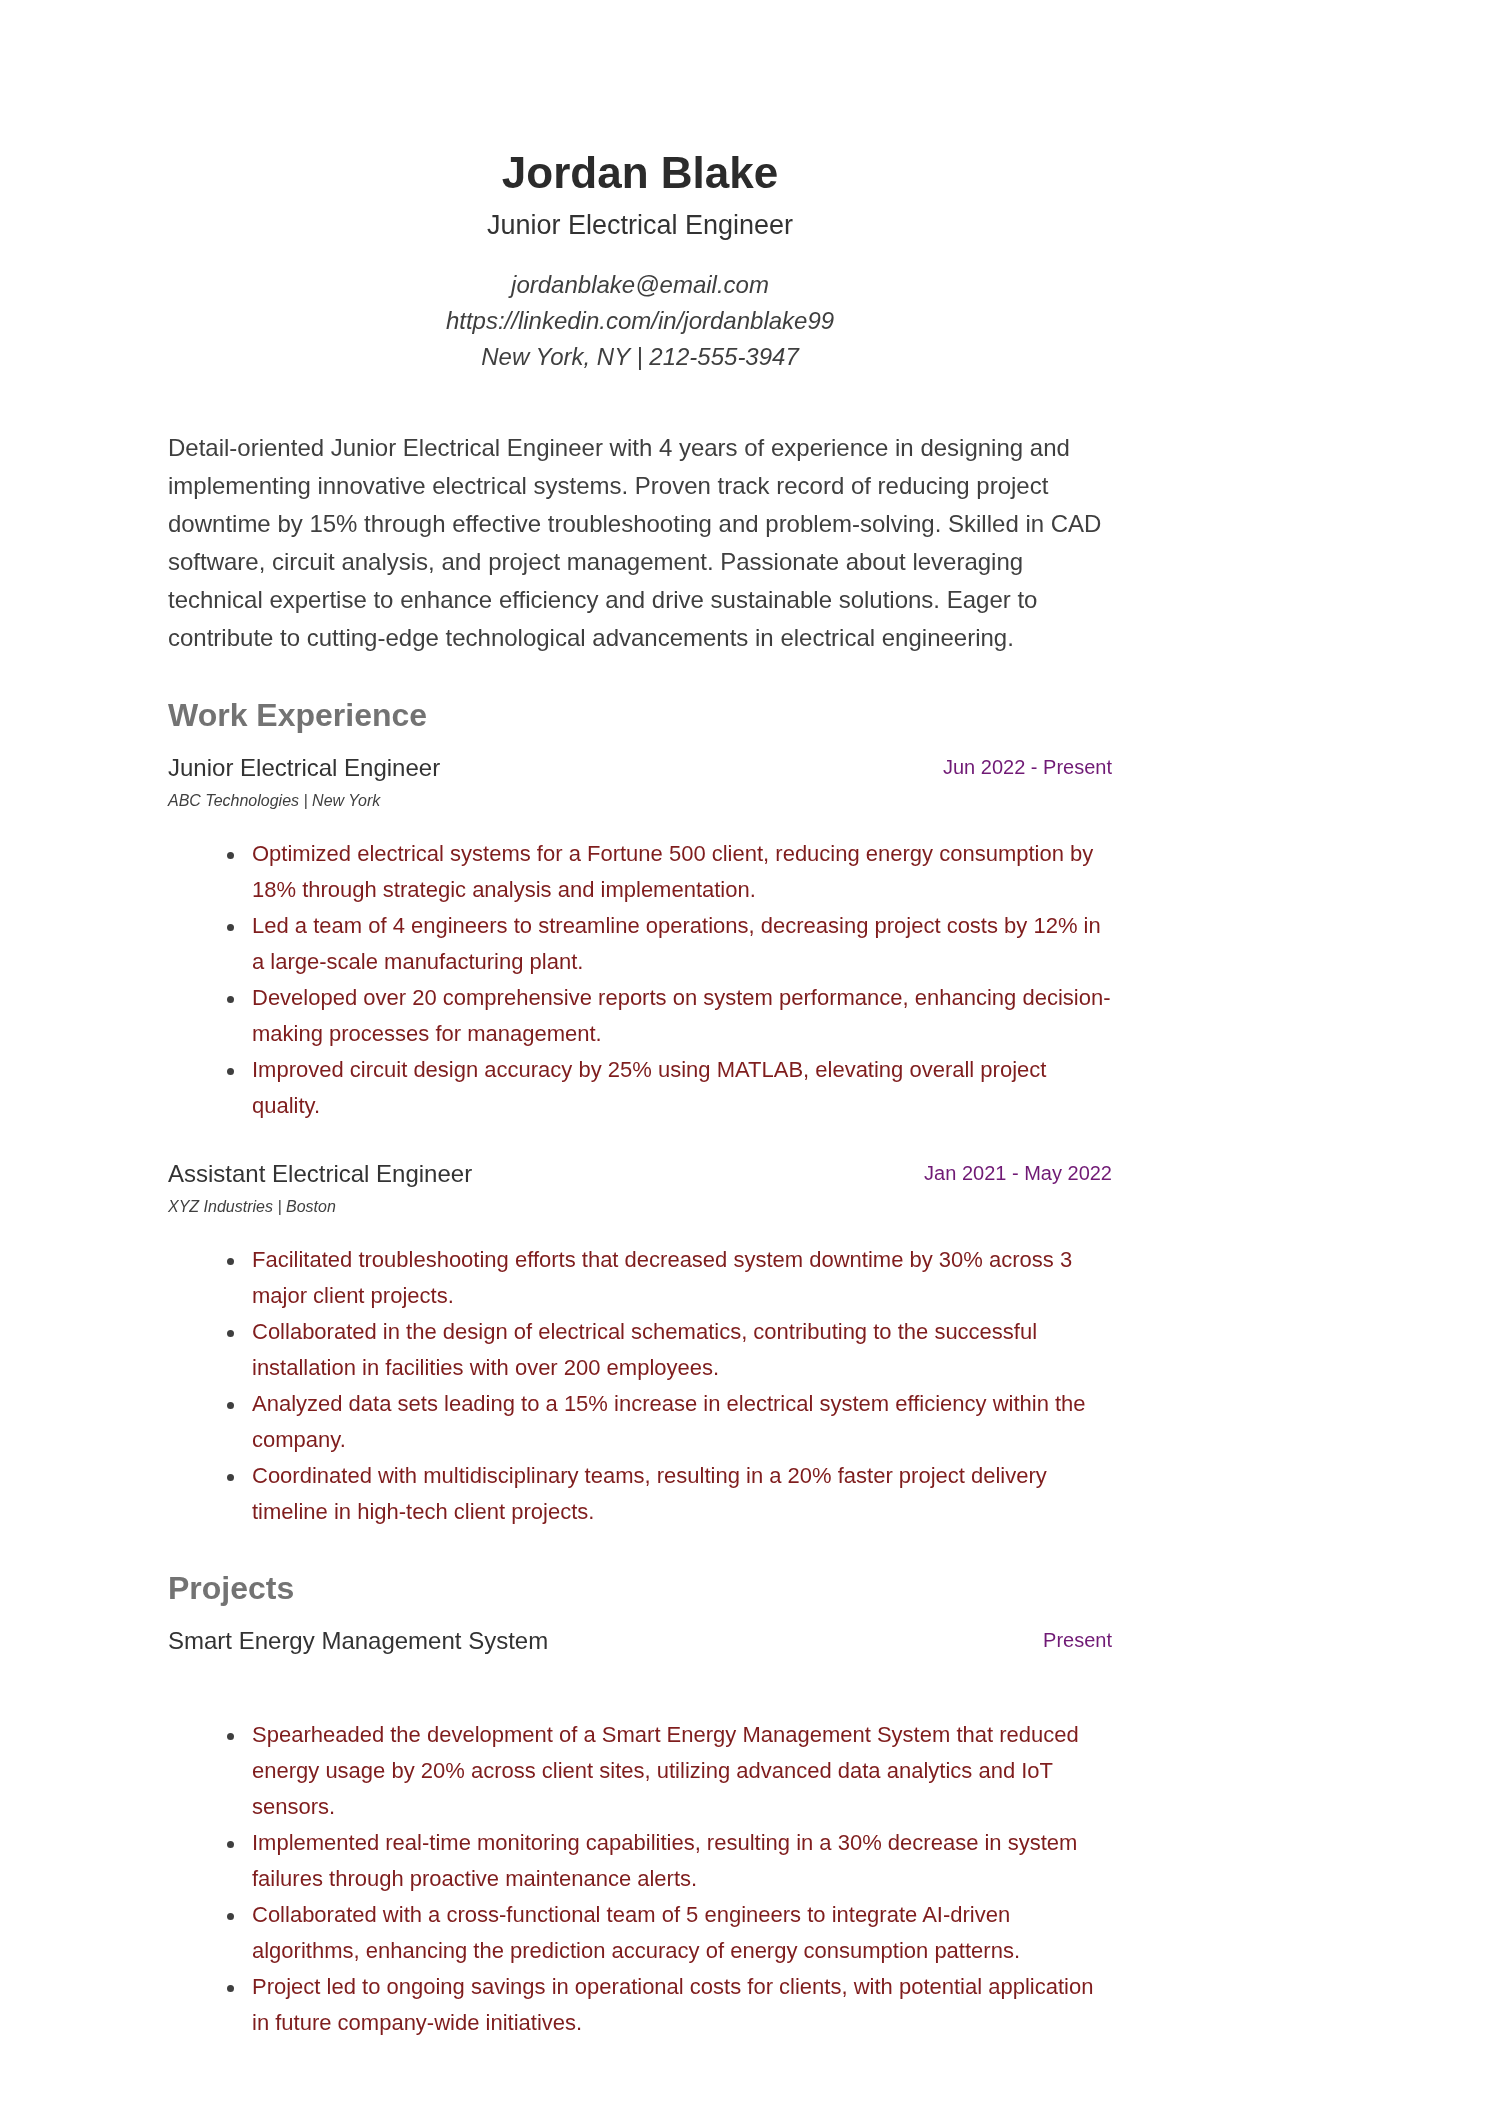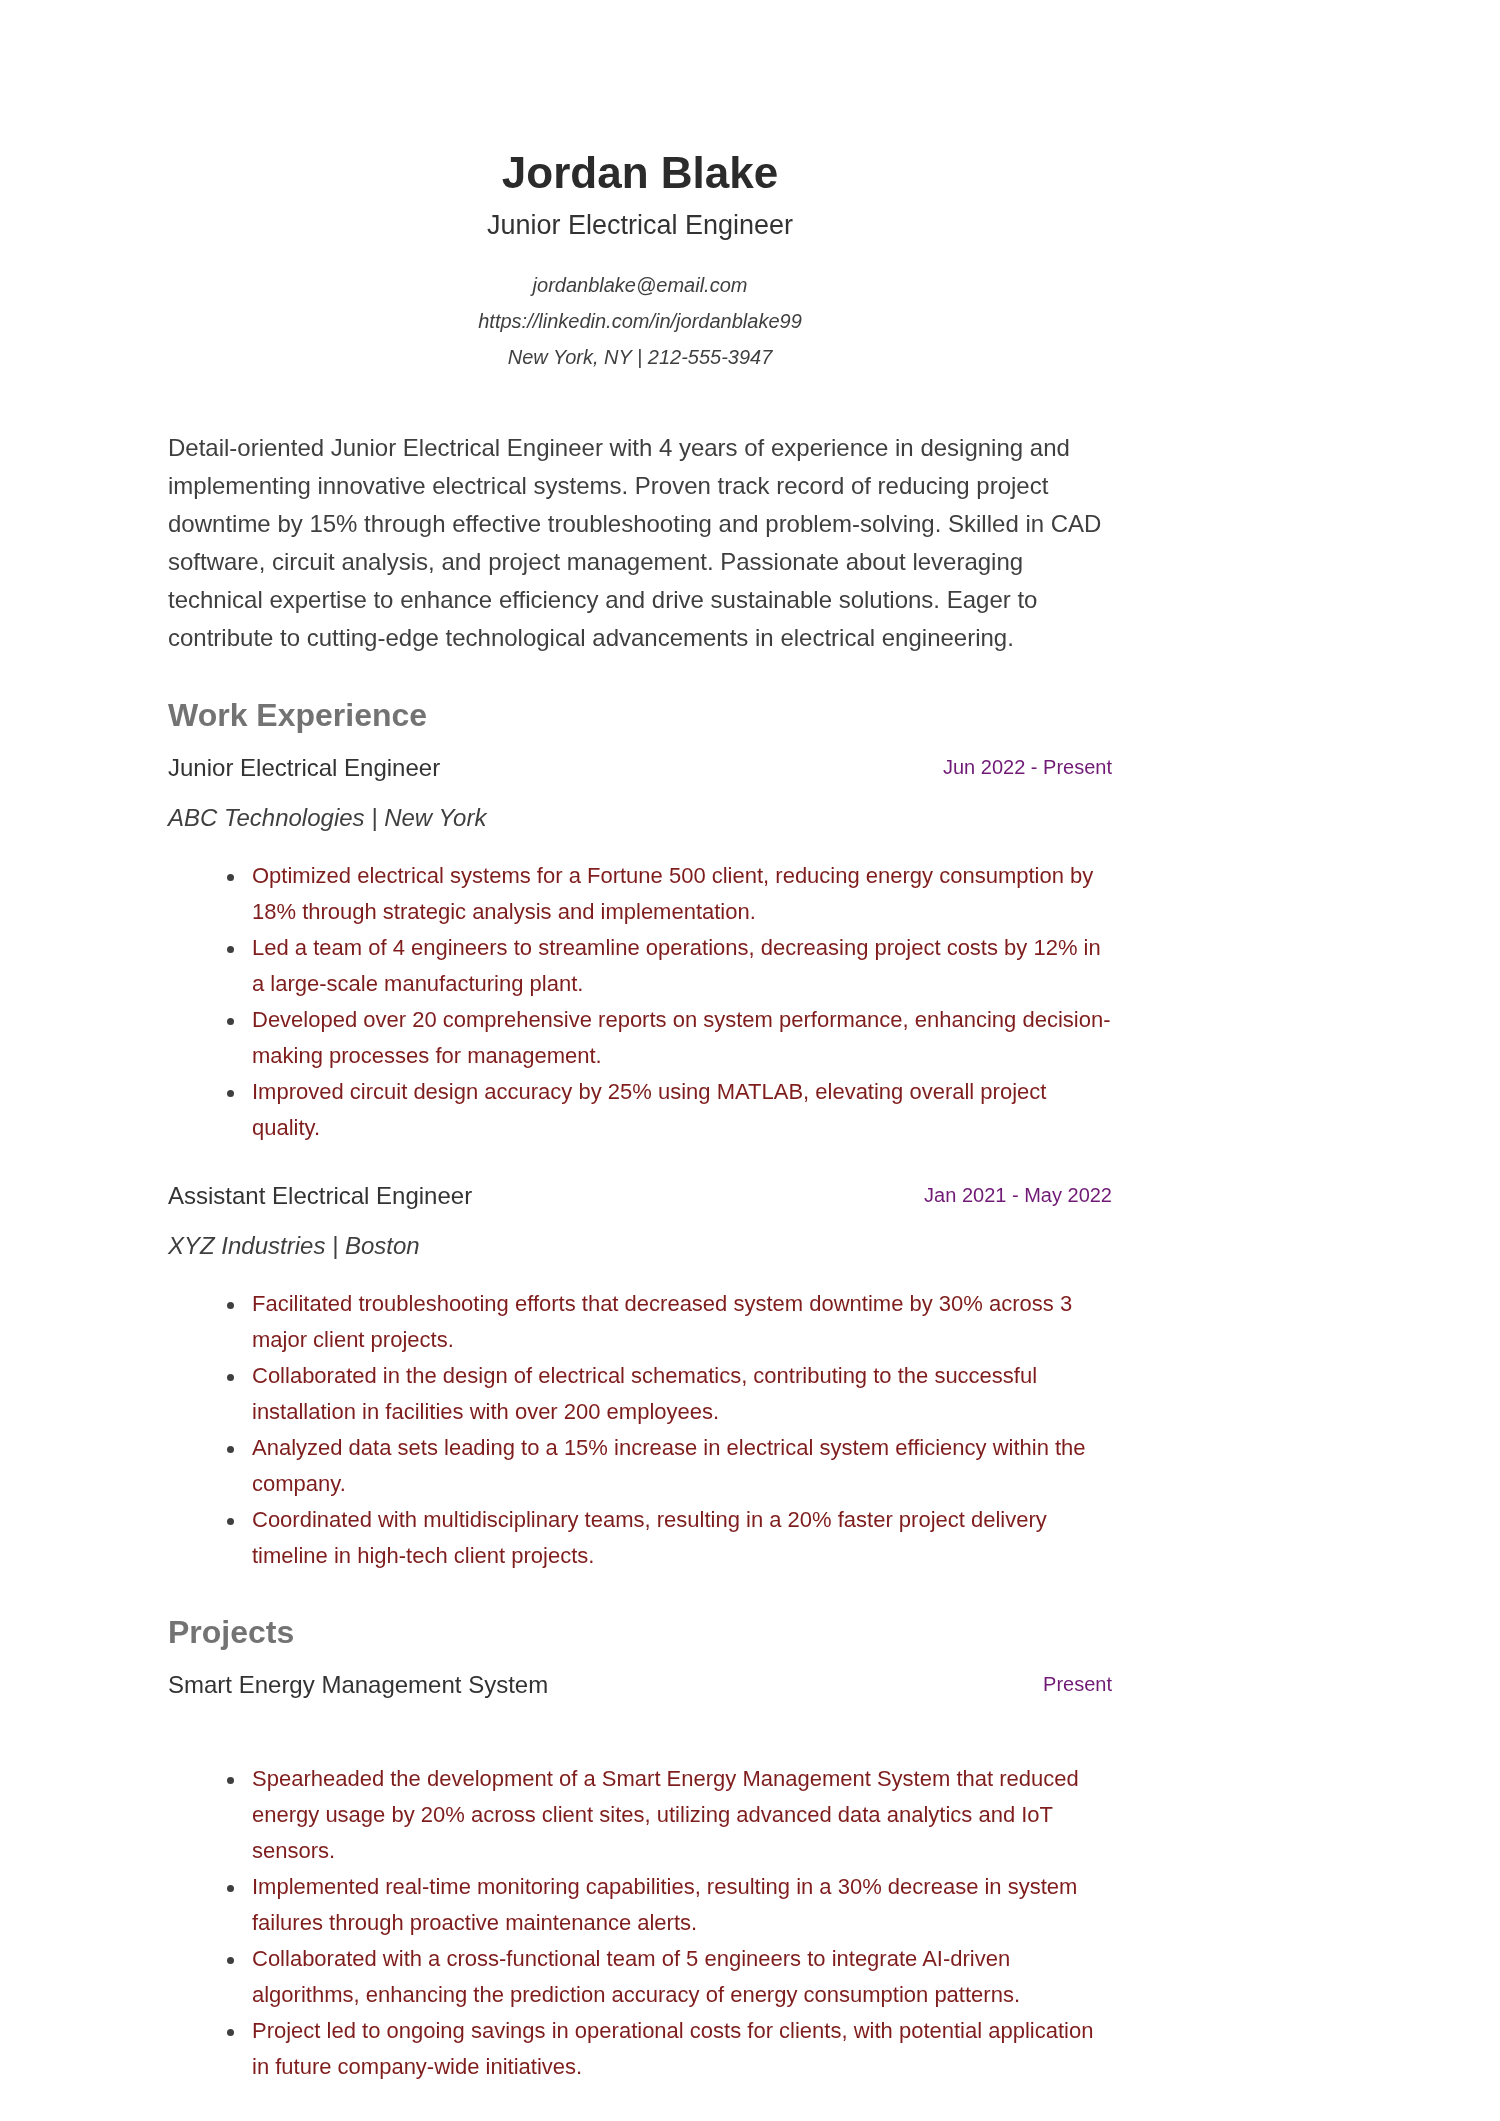--- a/index.html
+++ b/index.html
@@ -31,21 +31,21 @@
     letter-spacing: 0;
   }
   .headline {
     font-size: 27px;
     font-weight: 400;
     color: #333333;
     margin-bottom: 26px;
   }
   .contact {
     font-style: italic;
-    font-size: 20px;
+    font-size: 24px;
     line-height: 36px;
     color: #3f3f3f;
   }
   
   .summary {
     margin: 54px 0 0 0;
     font-size: 24px;
     line-height: 38px;
     color: #3f3f3f;
   }
@@ -69,23 +69,23 @@
     font-weight: 400;
     color: #333333;
   }
   .entry-date {
     font-size: 20px;
     color: #701a75;
     white-space: nowrap;
     padding-top: 2px;
   }
   .company-line {
-    margin-top: 22px;
+    margin-top: 10px;
     font-style: italic;
-    font-size: 24px;
+    font-size: 16px;
     color: #3f3f3f;
   }
   ul.bullets {
     list-style: none;
     margin: 26px 0 0 0;
     padding: 0 0 0 84px;
     font-size: 22px;
     line-height: 36px;
     color: #7f1d1d;
   }

